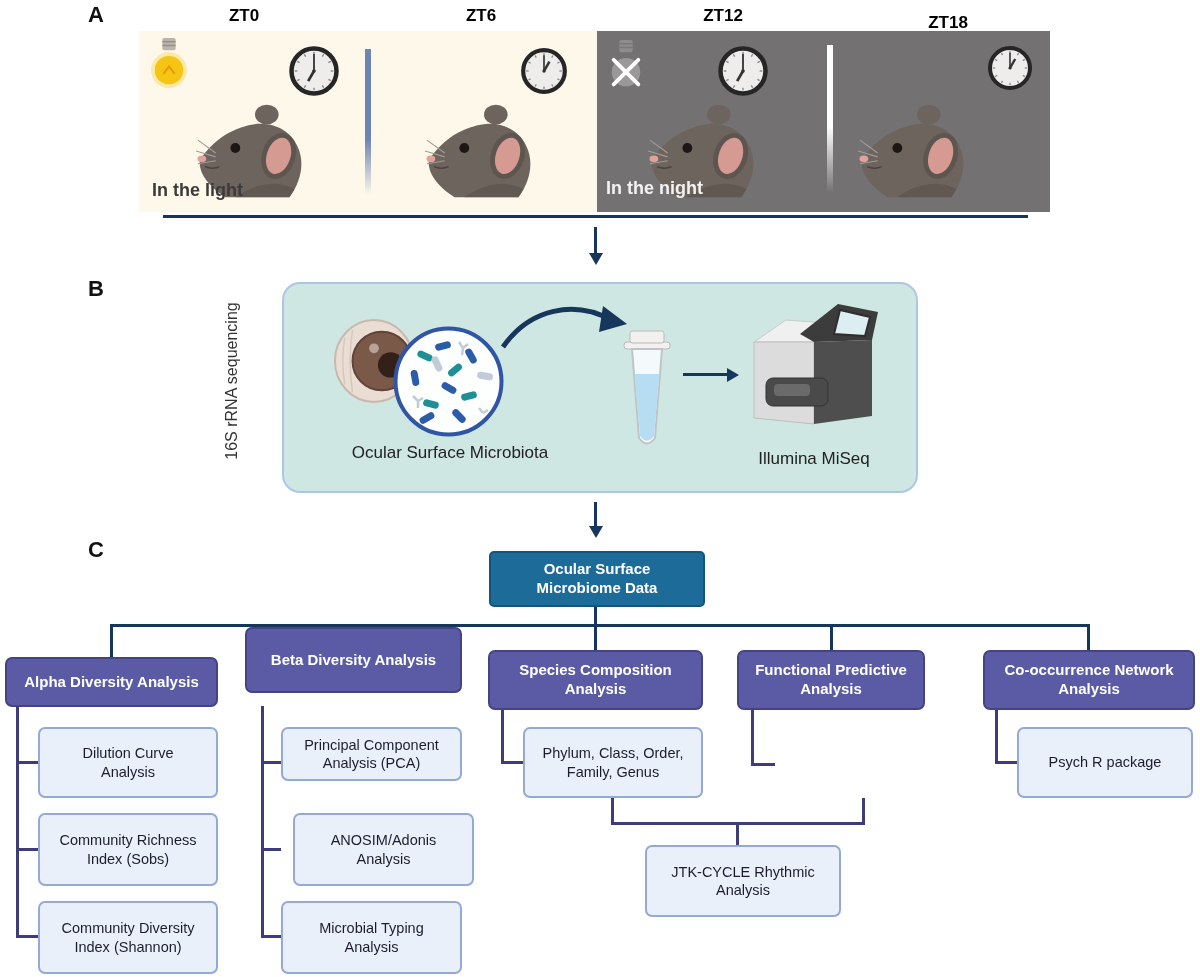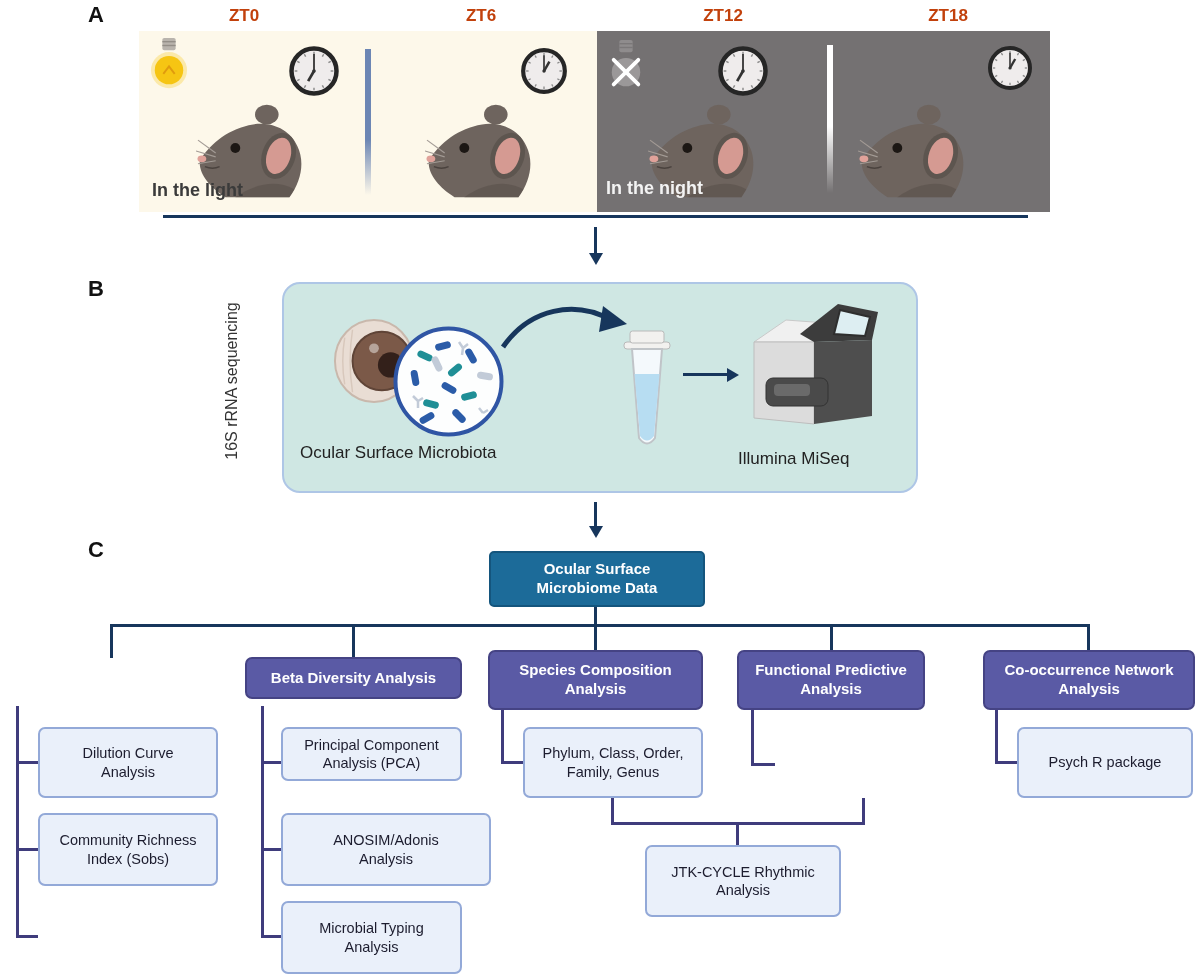--- a/index.html
+++ b/index.html
@@ -1,19 +1,19 @@
 <!DOCTYPE html>
 <html style="--navy: #17365c; --purple-box: #5a5aa5; --purple-border: #454384; --teal-box: #1c6b99; --subbox-fill: #eaf0fa; --subbox-border: #93a9d8; --connector-purple: #3f3c7c; --panel-b-fill: #cfe7e3; --panel-b-border: #aec6e6; --light-bg: #fdf8ea; --night-bg: #747172;"><head>
 <meta charset="utf-8">
 <style>
   html,body{margin:0;padding:0;background:#ffffff;font-family:"Liberation Sans","DejaVu Sans",sans-serif;}
   #canvas{position:relative;width:1200px;height:977px;background:#fff;overflow:hidden;}
   .abs{position:absolute;}
   .panel-label{font-size:22px;font-weight:bold;color:#111;}
-  .zt-label{width:64px;text-align:center;font-size:17px;font-weight:bold;color:#c2410c;}
+  .zt-label{width:64px;text-align:center;font-size:17px;font-weight:bold;color:#000000;}
   .box{display:flex;align-items:center;justify-content:center;text-align:center;
        white-space:pre-line;box-sizing:border-box;line-height:1.25;padding:3px 6px;}
   .root-box{background:var(--teal-box,#1c6b99);border:2px solid #14557d;border-radius:5px;
        color:#ffffff;font-weight:bold;font-size:15px;}
   .cat-box{background:var(--purple-box,#5a5aa5);border:2px solid var(--purple-border,#454384);
        border-radius:7px;color:#fff;font-weight:bold;font-size:15px;}
   .sub-box{background:var(--subbox-fill,#eaf0fa);border:2px solid var(--subbox-border,#93a9d8);
        border-radius:7px;color:#1c1c2e;font-size:14.5px;}
   .nline{background:var(--navy,#17365c);}
   .pline{background:var(--connector-purple,#3f3c7c);}
@@ -25,21 +25,21 @@
        border:7px solid transparent;border-right:none;border-left:12px solid var(--navy,#17365c);}
   .light-section{background:var(--light-bg,#fdf8ea);}
   .night-section{background:var(--night-bg,#747172);}
   .in-light{font-size:18px;font-weight:bold;color:#3b3b3b;}
   .in-night{font-size:18px;font-weight:bold;color:#f3f3f3;}
   .divider-day{background:linear-gradient(to bottom,#6c86b4 0%,#6c86b4 62%,rgba(108,134,180,0));}
   .divider-night{background:linear-gradient(to bottom,#ffffff 0%,#ffffff 55%,rgba(255,255,255,0));}
   .b-box{background:var(--panel-b-fill,#cfe7e3);border:2.5px solid var(--panel-b-border,#aec6e6);
        border-radius:18px;}
   .side-label{width:200px;text-align:center;transform:rotate(-90deg);font-size:16px;color:#333;}
-  .b-caption{font-size:17px;color:#222;text-align:left;}
+  .b-caption{font-size:17px;color:#222;text-align:center;}
 </style>
 </head>
 <body>
 
 <svg width="0" height="0" style="position:absolute" aria-hidden="true">
   <defs>
     <symbol id="sym-clock" viewBox="0 0 60 60">
       <circle cx="30" cy="30" r="25" fill="#efecec" stroke="#262626" stroke-width="5"></circle>
       <g stroke="#8a8a8a" stroke-width="1.6">
         <line x1="30" y1="8.5" x2="30" y2="11.5"></line>
@@ -95,21 +95,21 @@
   </defs>
 </svg>
 
 <div id="canvas">
 
   <div class="abs panel-label" style="left:88px;top:2px;">A</div>
 
   <div class="abs zt-label" style="left:212px;top:6px;">ZT0</div>
   <div class="abs zt-label" style="left:449px;top:6px;">ZT6</div>
   <div class="abs zt-label" style="left:691px;top:6px;">ZT12</div>
-  <div class="abs zt-label" style="left:916px;top:6px;">ZT18</div>
+  <div class="abs zt-label" style="left:916px;top:13px;">ZT18</div>
 
   <div class="abs light-section" style="left:139px;top:31px;width:458px;height:181px;"></div>
   <div class="abs night-section" style="left:597px;top:31px;width:453px;height:181px;"></div>
 
   <svg class="abs" style="left:150px;top:36px;" width="38" height="55">
       <use href="#sym-bulb-on"></use>
     </svg>
   <svg class="abs" style="left:607px;top:38px;" width="38" height="55">
       <use href="#sym-bulb-off"></use>
     </svg>
@@ -228,21 +228,22 @@
 Microbiome Data</div>
 
   <div class="abs nline" style="left:594px;top:607px;width:3px;height:18px;"></div>
   <div class="abs nline" style="left:110px;top:624px;width:980px;height:3px;"></div>
   <div class="abs nline" style="left:110px;top:624px;width:3px;height:34px;"></div>
   <div class="abs nline" style="left:352px;top:624px;width:3px;height:34px;"></div>
   <div class="abs nline" style="left:594px;top:624px;width:3px;height:27px;"></div>
   <div class="abs nline" style="left:830px;top:624px;width:3px;height:27px;"></div>
   <div class="abs nline" style="left:1087px;top:624px;width:3px;height:27px;"></div>
 
-  <div class="abs box cat-box" style="left:245px;top:657px;width:217px;height:42px;">Beta Diversity Analysis</div>
+  <div class="abs box cat-box" style="left:5px;top:657px;width:213px;height:50px;">Alpha Diversity Analysis</div>
+  <div class="abs box cat-box" style="left:245px;top:627px;width:217px;height:66px;">Beta Diversity Analysis</div>
   <div class="abs box cat-box" style="left:488px;top:650px;width:215px;height:60px;">Species Composition
 Analysis</div>
   <div class="abs box cat-box" style="left:737px;top:650px;width:188px;height:60px;">Functional Predictive
 Analysis</div>
   <div class="abs box cat-box" style="left:983px;top:650px;width:212px;height:60px;">Co-occurrence Network
 Analysis</div>
 
   <div class="abs pline" style="left:16px;top:706px;width:3px;height:232px;"></div>
   <div class="abs pline" style="left:16px;top:761px;width:22px;height:3px;"></div>
   <div class="abs pline" style="left:16px;top:848px;width:22px;height:3px;"></div>
@@ -259,24 +260,26 @@
   <div class="abs pline" style="left:751px;top:710px;width:3px;height:56px;"></div>
   <div class="abs pline" style="left:751px;top:763px;width:24px;height:3px;"></div>
 
   <div class="abs pline" style="left:995px;top:710px;width:3px;height:54px;"></div>
   <div class="abs pline" style="left:995px;top:761px;width:22px;height:3px;"></div>
 
   <div class="abs box sub-box" style="left:38px;top:727px;width:180px;height:71px;">Dilution Curve
 Analysis</div>
   <div class="abs box sub-box" style="left:38px;top:813px;width:180px;height:73px;">Community Richness
 Index (Sobs)</div>
+  <div class="abs box sub-box" style="left:38px;top:901px;width:180px;height:73px;">Community Diversity
+Index (Shannon)</div>
 
   <div class="abs box sub-box" style="left:281px;top:727px;width:181px;height:54px;">Principal Component
 Analysis (PCA)</div>
-  <div class="abs box sub-box" style="left:281px;top:813px;width:210px;height:73px;">ANOSIM/Adonis
+  <div class="abs box sub-box" style="left:293px;top:813px;width:181px;height:73px;">ANOSIM/Adonis
 Analysis</div>
   <div class="abs box sub-box" style="left:281px;top:901px;width:181px;height:73px;">Microbial Typing
 Analysis</div>
 
   <div class="abs box sub-box" style="left:523px;top:727px;width:180px;height:71px;">Phylum, Class, Order,
 Family, Genus</div>
   <div class="abs box sub-box" style="left:1017px;top:727px;width:176px;height:71px;">Psych R package</div>
 
   <div class="abs pline" style="left:611px;top:798px;width:3px;height:27px;"></div>
   <div class="abs pline" style="left:862px;top:798px;width:3px;height:27px;"></div>

